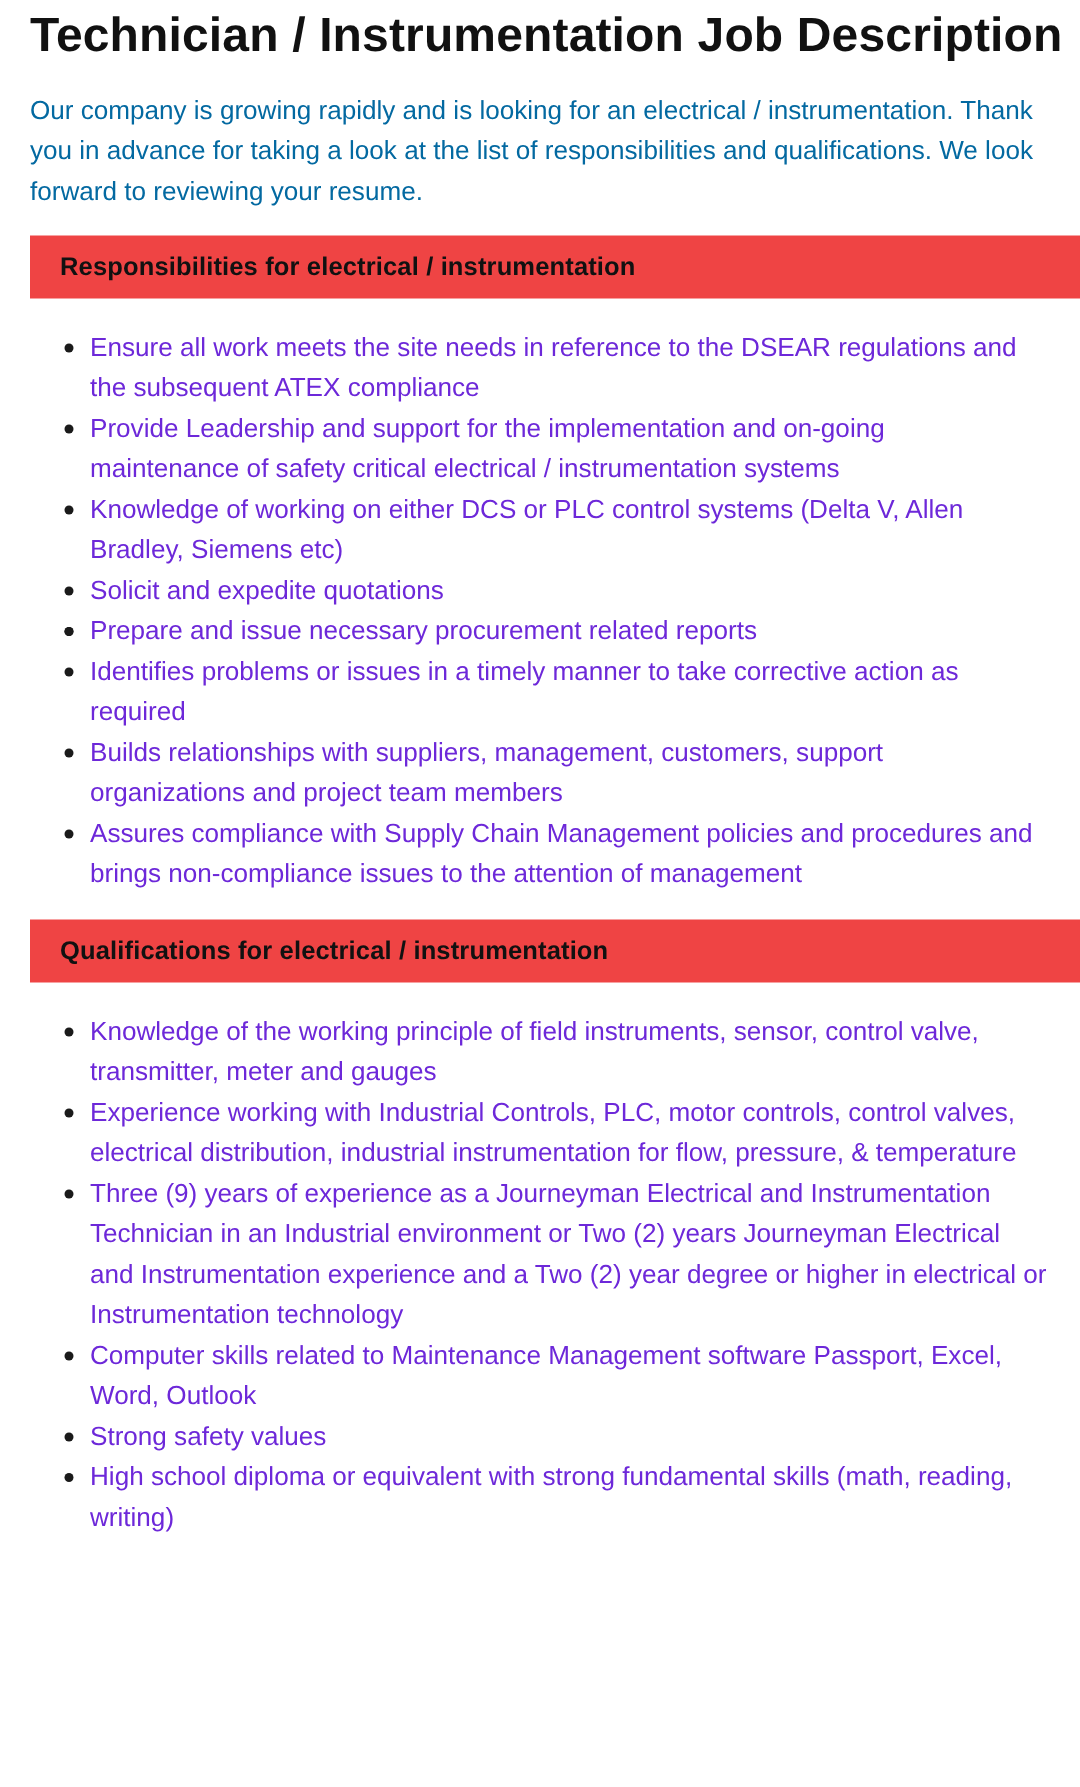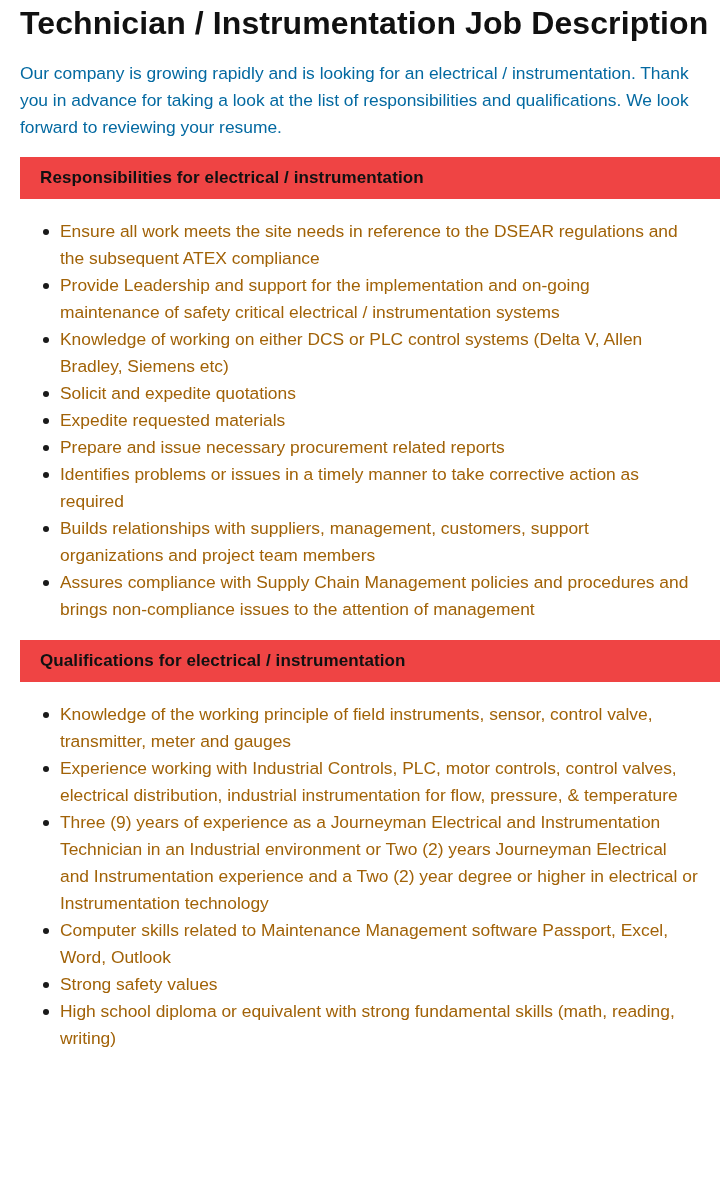--- a/index.html
+++ b/index.html
@@ -57,21 +57,21 @@
     }
     ul.list {
       margin: 19px 0 0 0;
       padding: 0 0 0 40px;
       list-style: none;
     }
     ul.list li {
       position: relative;
       font-size: 17.4px;
       line-height: 27px;
-      color: #a16207;
+      color: #6d28d9;
     }
     ul.list li .bullet {
       position: absolute;
       left: -17px;
       top: 11px;
       width: 6px;
       height: 6px;
       border-radius: 50%;
       background: #1a1a1a;
     }
@@ -88,21 +88,21 @@
 
   <div class="section-band">
     <span class="section-title">Responsibilities for electrical / instrumentation</span>
   </div>
 
   <ul class="list" id="resp-list">
     <li><span class="bullet"></span><span>Ensure all work meets the site needs in reference to the DSEAR regulations and the subsequent ATEX compliance</span></li>
     <li><span class="bullet"></span><span>Provide Leadership and support for the implementation and on-going maintenance of safety critical electrical / instrumentation systems</span></li>
     <li><span class="bullet"></span><span>Knowledge of working on either DCS or PLC control systems (Delta V, Allen Bradley, Siemens etc)</span></li>
     <li><span class="bullet"></span><span>Solicit and expedite quotations</span></li>
-    <li><span class="bullet"></span><span>Expedite requested materials</span></li>
+    <li><span class="bullet"></span></li>
     <li><span class="bullet"></span><span>Prepare and issue necessary procurement related reports</span></li>
     <li><span class="bullet"></span><span>Identifies problems or issues in a timely manner to take corrective action as required</span></li>
     <li><span class="bullet"></span><span>Builds relationships with suppliers, management, customers, support organizations and project team members</span></li>
     <li><span class="bullet"></span><span>Assures compliance with Supply Chain Management policies and procedures and brings non-compliance issues to the attention of management</span></li>
   </ul>
 
   <div class="section-band second">
     <span class="section-title">Qualifications for electrical / instrumentation</span>
   </div>
 

